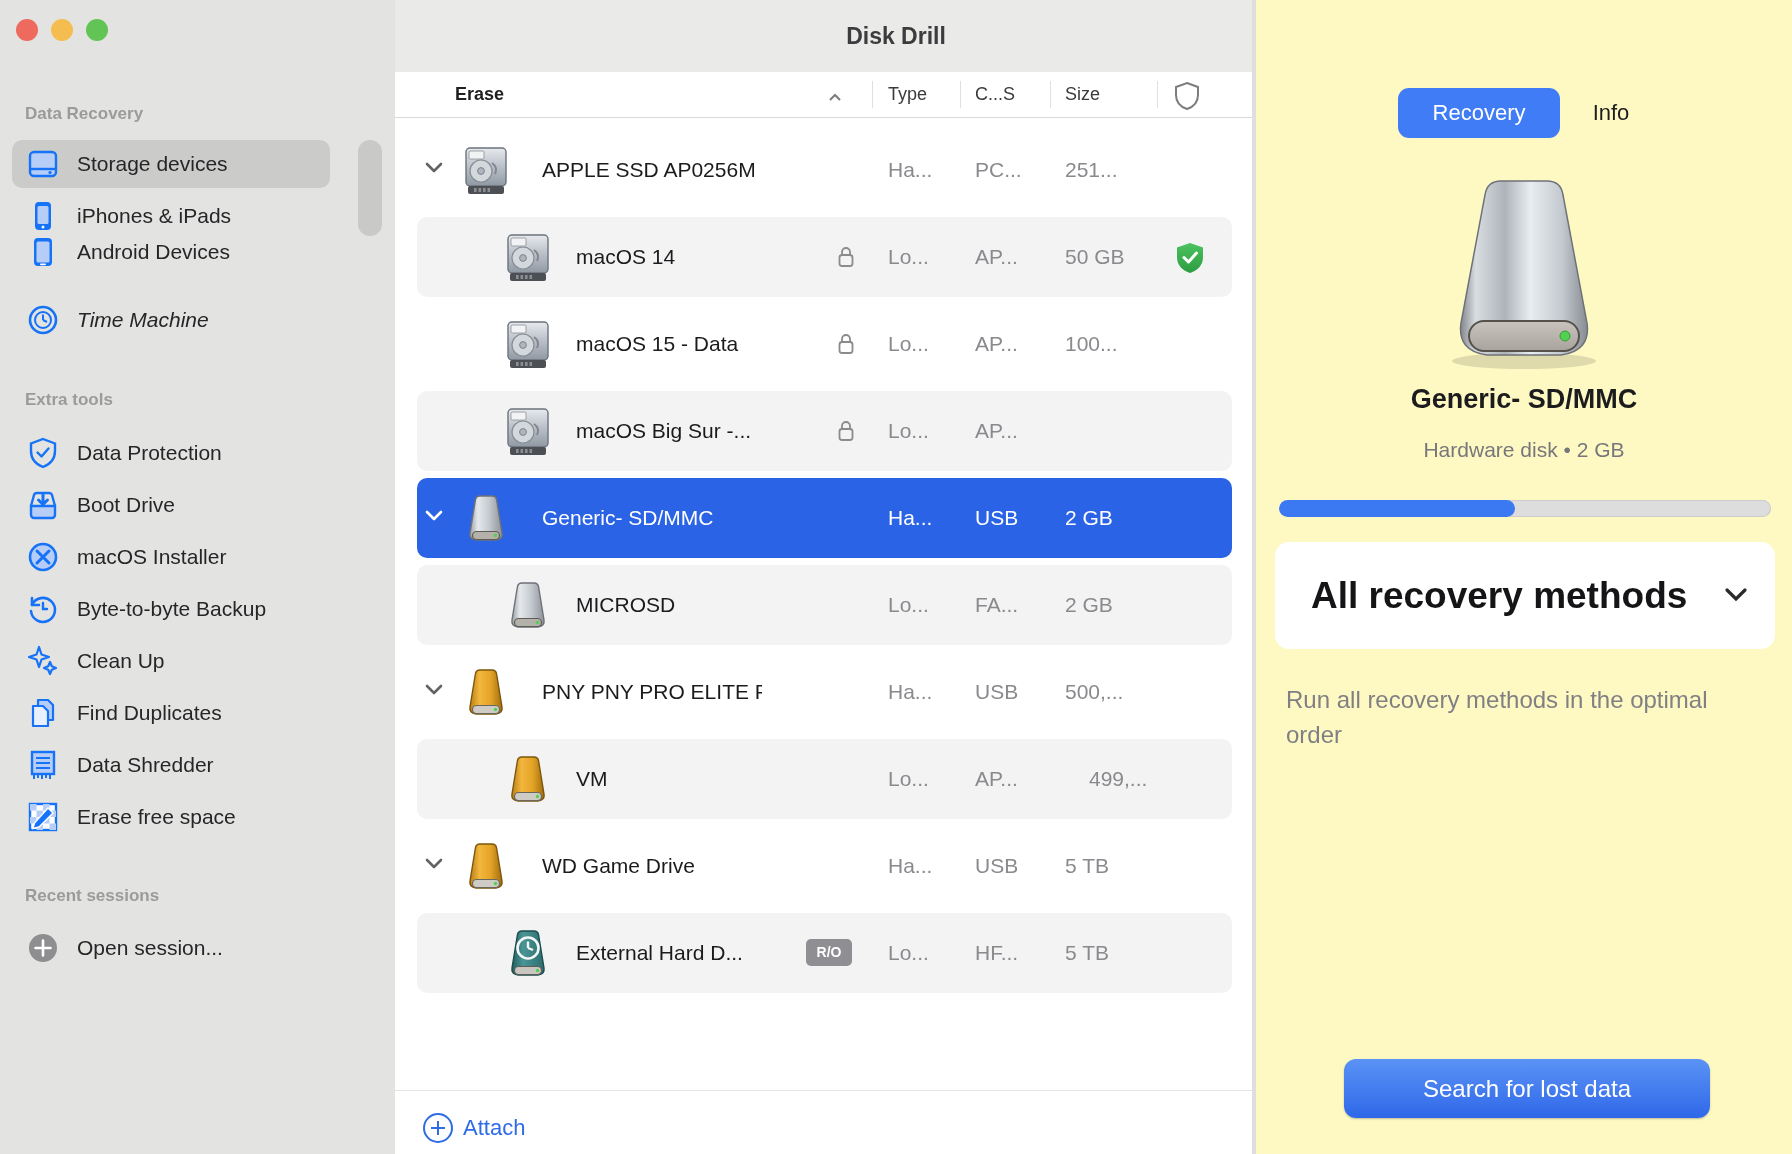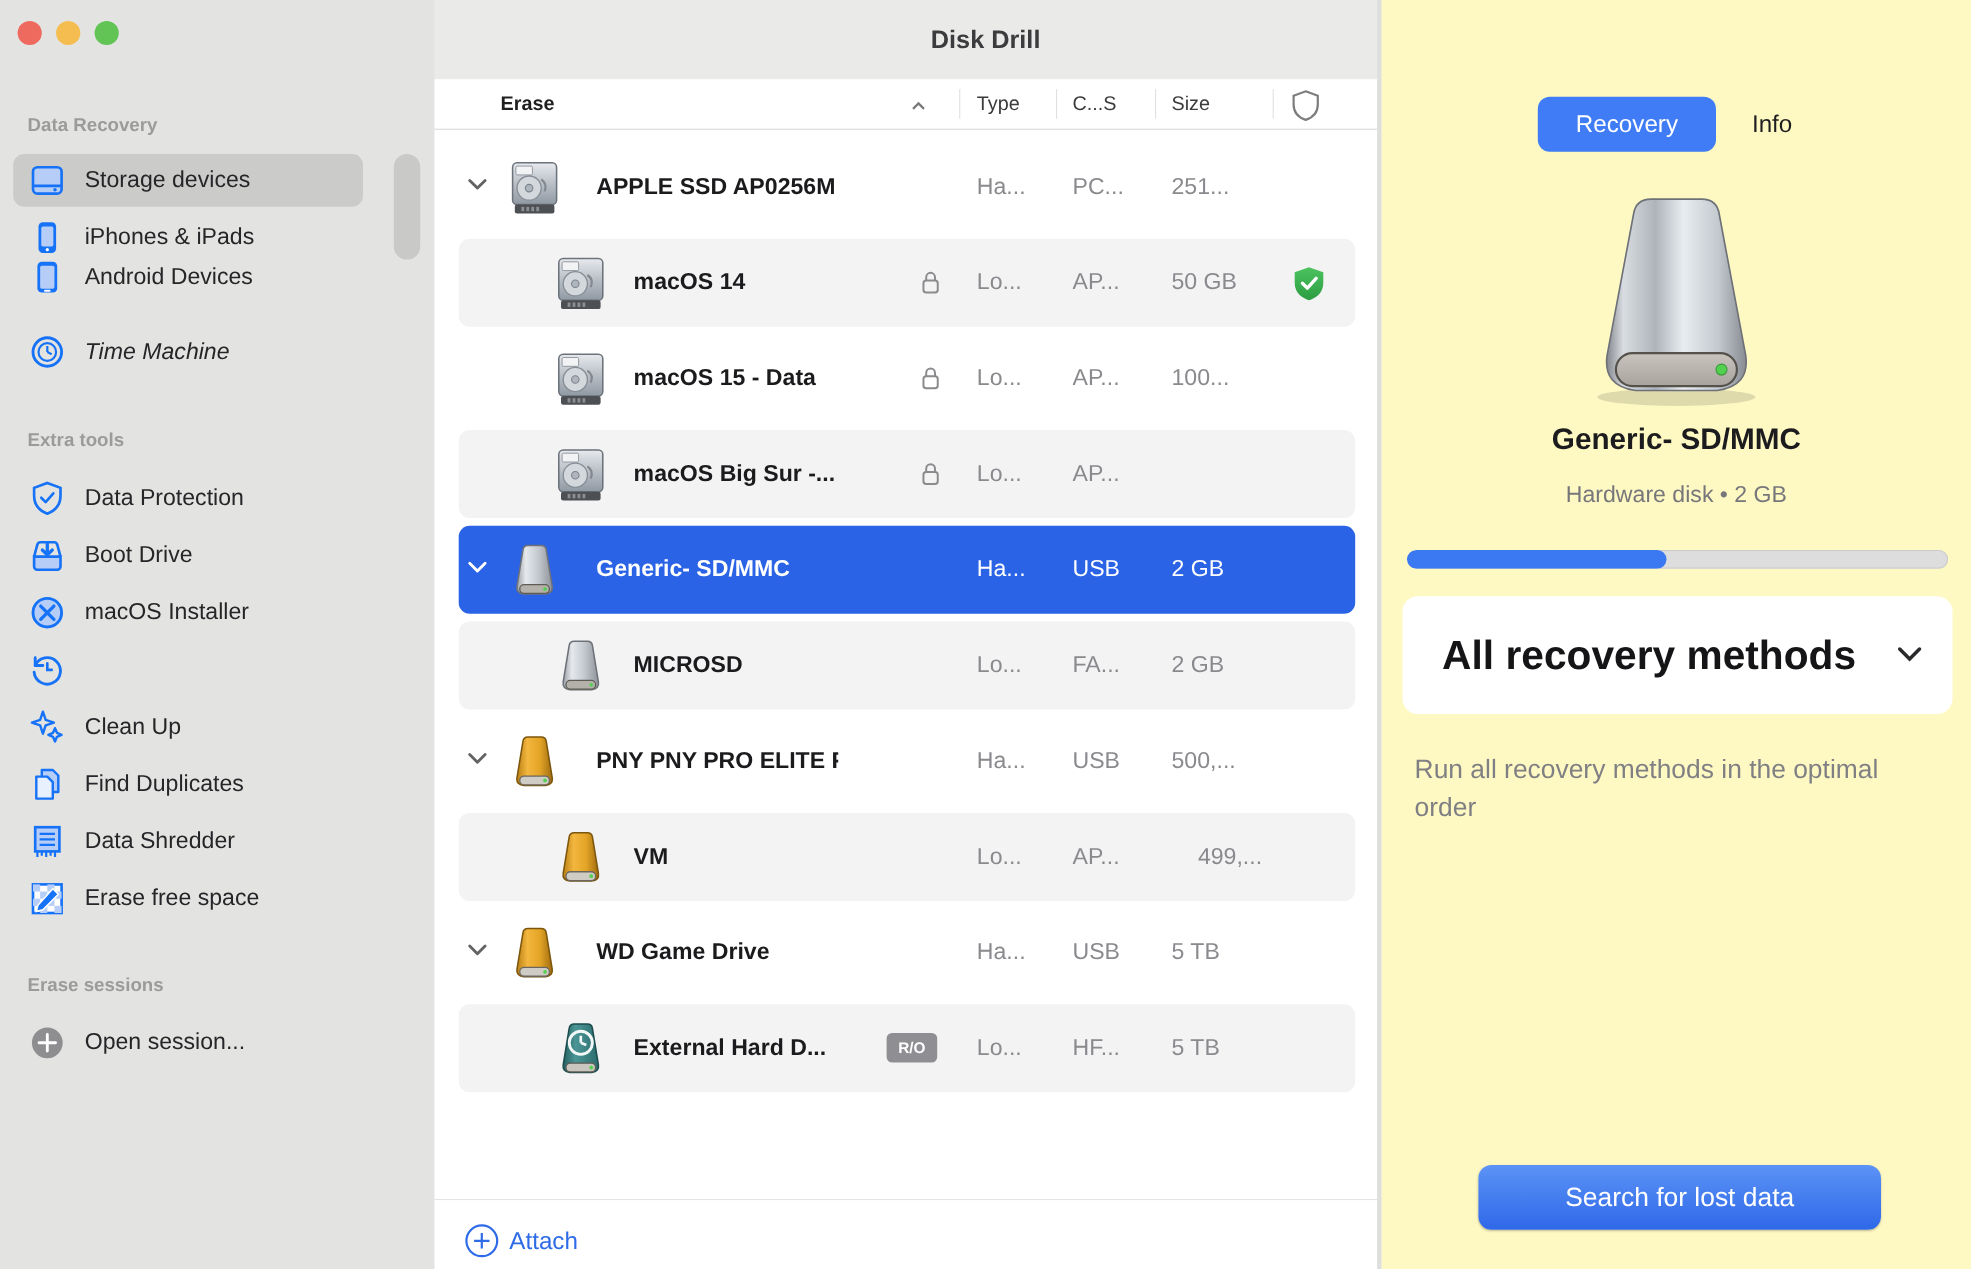--- a/index.html
+++ b/index.html
@@ -32,21 +32,21 @@
   #table-header{position:absolute;left:0;top:0;width:857px;height:45px;border-bottom:1px solid #d9d9d9;}
   .hdr-text{position:absolute;top:0;height:45px;line-height:45px;font-size:18px;color:#3b3b3d;}
   .hdr-sep{position:absolute;top:9px;width:1px;height:27px;background:#e0e0e0;}
   #sort-caret{position:absolute;left:432px;top:16px;color:#7a7a7c;}
   #hdr-shield{position:absolute;left:778px;top:9px;}
 
   .row{position:absolute;left:22px;width:815px;height:80px;border-radius:10px;}
   .row.zebra{background:#f3f3f4;}
   .row.selected{background:#2a63e5;}
   .cell{position:absolute;top:0;height:80px;line-height:80px;white-space:nowrap;overflow:hidden;}
-  .c-name{font-size:21px;color:#1b1b1d;font-weight:700;}
+  .c-name{font-size:21px;color:#1b1b1d;font-weight:400;}
   .c-gray{font-size:21px;color:#8a8a8e;}
   .row.selected .c-name,.row.selected .c-gray{color:#ffffff;}
   .row .disclose{position:absolute;left:6px;top:30px;width:26px;height:20px;}
   .row .dicon{position:absolute;top:15px;width:48px;height:52px;}
   .row .lock{position:absolute;left:419px;top:28px;}
   .ro-badge{position:absolute;left:389px;top:26px;width:46px;height:27px;border-radius:5px;background:#8f8f93;
     color:#fff;font-size:14px;font-weight:700;text-align:center;line-height:27px;}
   .row .pshield{position:absolute;left:757px;top:24px;}
 
   #footer-divider{position:absolute;left:0;top:1018px;width:857px;height:1px;background:#e4e4e4;}
@@ -143,20 +143,21 @@
           </svg></span>
         <span class="slabel">macOS Installer</span>
       </div>
       <div class="side-item" style="top: 585px;">
         <div class="hl"></div>
         <span class="sicon"><svg width="34" height="34" viewBox="0 0 34 34" fill="none" stroke="#1672f6">
             <path d="M6 13 A12 12 0 1 1 5 19" stroke-width="2.6" stroke-linecap="round"></path>
             <polyline points="6,6 6,13 13,13" stroke-width="2.6" stroke-linecap="round" stroke-linejoin="round"></polyline>
             <polyline points="17,11 17,17 21,17" stroke-width="2.4" stroke-linecap="round"></polyline>
           </svg></span>
+        <span class="slabel">Byte-to-byte Backup</span>
       </div>
       <div class="side-item" style="top: 637px;">
         <div class="hl"></div>
         <span class="sicon"><svg width="34" height="34" viewBox="0 0 34 34" fill="none" stroke="#1672f6" stroke-width="2.2" stroke-linejoin="round">
             <path d="M13 3 L15.5 10.5 L23 13 L15.5 15.5 L13 23 L10.5 15.5 L3 13 L10.5 10.5 Z"></path>
             <path d="M24 18 L25.8 22.2 L30 24 L25.8 25.8 L24 30 L22.2 25.8 L18 24 L22.2 22.2 Z"></path>
           </svg></span>
         <span class="slabel">Clean Up</span>
       </div>
       <div class="side-item" style="top: 689px;">
@@ -195,21 +196,21 @@
               <rect x="23.5" y="10.5" width="6.5" height="6.5"></rect>
               <rect x="4" y="17" width="6.5" height="6.5"></rect>
               <rect x="17" y="17" width="6.5" height="6.5"></rect>
               <rect x="10.5" y="23.5" width="6.5" height="6.5"></rect>
               <rect x="23.5" y="23.5" width="6.5" height="6.5"></rect>
             </g>
             <path d="M22 8 L27 13 L13 27 L7 28.5 L8.5 23 Z" fill="#1672f6" stroke="#fff" stroke-width="1.4"></path>
           </svg></span>
         <span class="slabel">Erase free space</span>
       </div>
-      <div class="side-header" style="top: 886px;">Erase sessions</div>
+      <div class="side-header" style="top: 886px;">Recent sessions</div>
       <div class="side-item" style="top: 924px;">
         <div class="hl"></div>
         <span class="sicon"><svg width="34" height="34" viewBox="0 0 34 34">
             <circle cx="17" cy="17" r="14" fill="#8e8e90"></circle>
             <path d="M17 9.5 V24.5 M9.5 17 H24.5" stroke="#fff" stroke-width="2.6" stroke-linecap="round"></path>
           </svg></span>
         <span class="slabel">Open session...</span>
       </div>
     </div>
   <div id="side-scrollthumb"></div>

